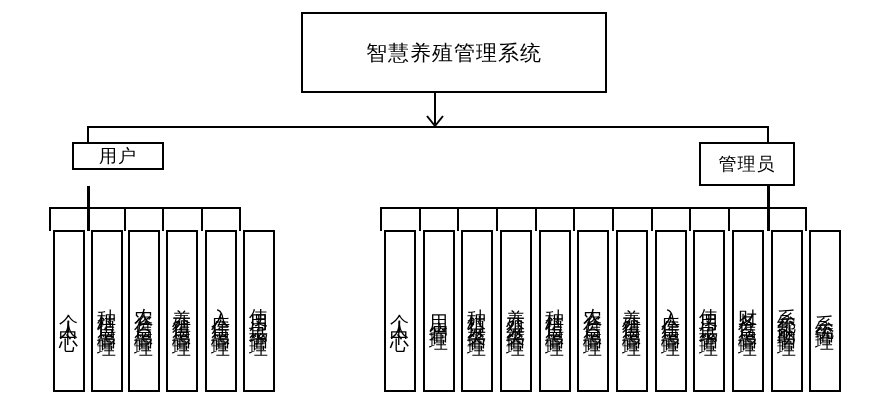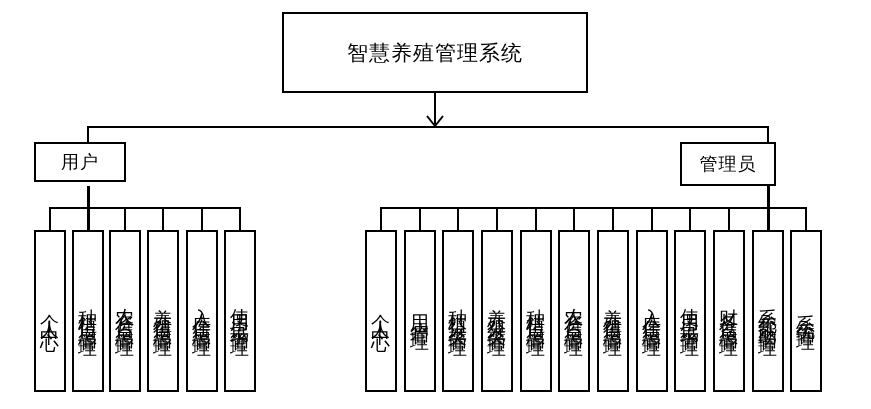--- a/index.html
+++ b/index.html
@@ -18,31 +18,32 @@
   }
   .box {
     position: absolute;
     box-sizing: border-box;
     border: 2px solid #000000;
     background: #ffffff;
     display: flex;
     align-items: center;
     justify-content: center;
     color: #000000;
+    margin-left: 19px;
   }
   .hbox {
     font-size: 18px;
     letter-spacing: 1px;
     font-family: "Liberation Sans", sans-serif;
   }
   .root {
     left: 282px; top: 12px; width: 306px; height: 81px;
     font-size: 21px;
   }
-  .user   { left: 34px;  top: 142px; width: 92px; height: 40px; }
+  .user   { left: 53px;  top: 142px; width: 92px; height: 28px; }
   .admin  { left: 680px; top: 142px; width: 96px; height: 44px; }
   .vbox {
     top: 230px;
     width: 32px;
     height: 162px;
     writing-mode: vertical-rl;
     text-orientation: upright;
     font-size: 19px;
     line-height: 1;
     letter-spacing: 6px;

